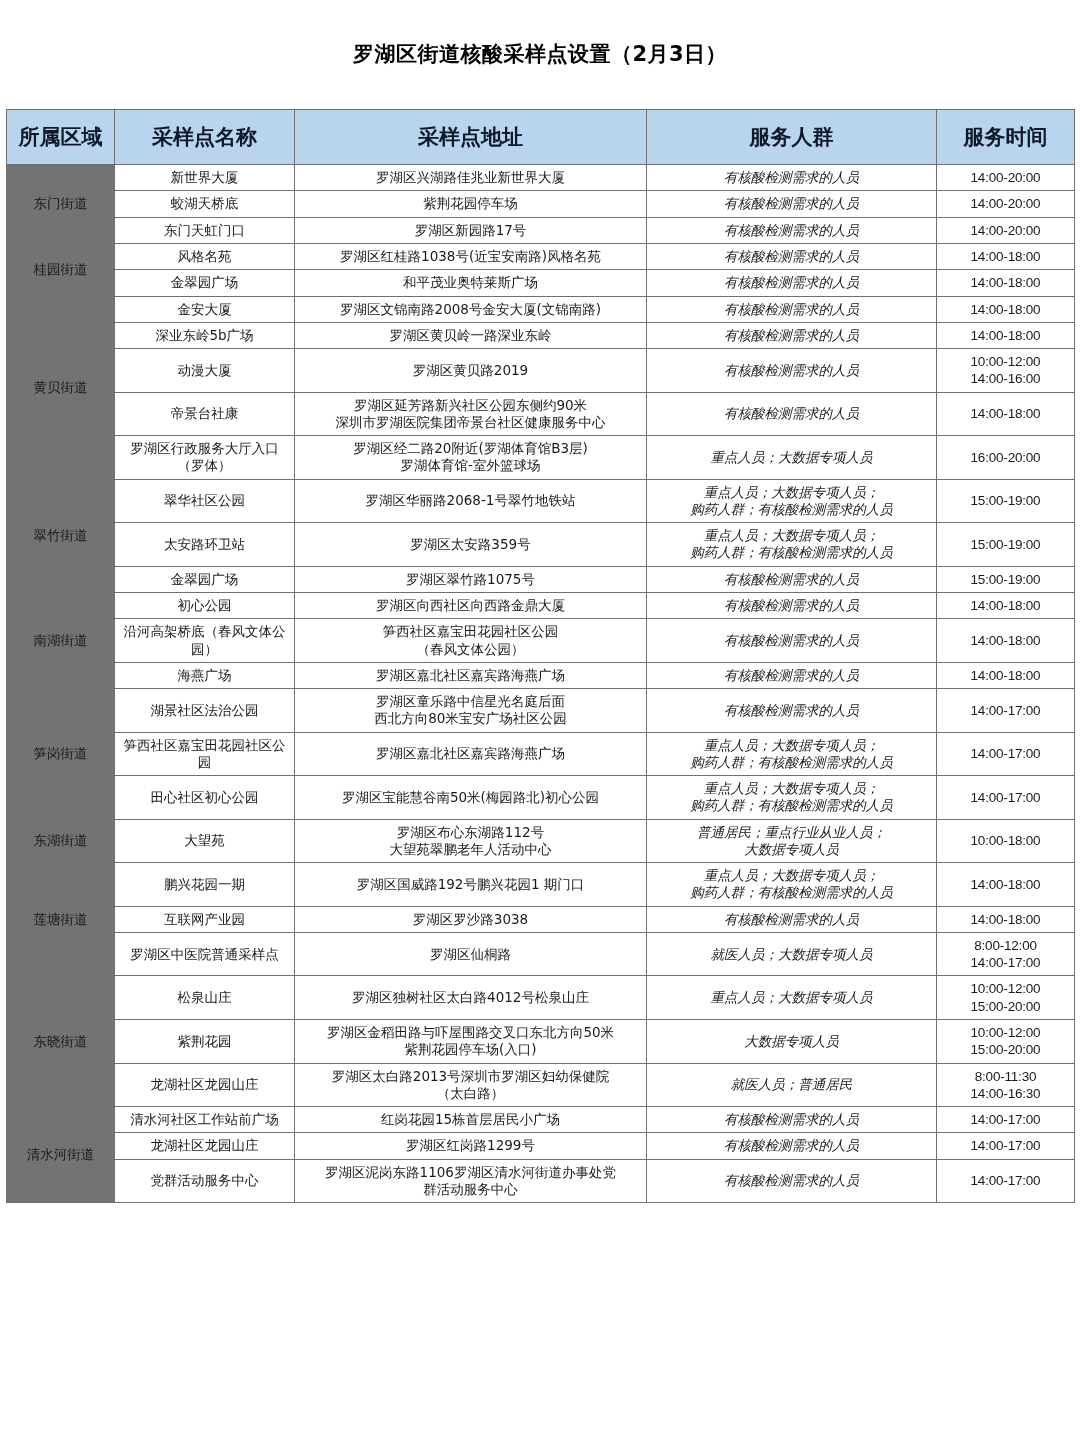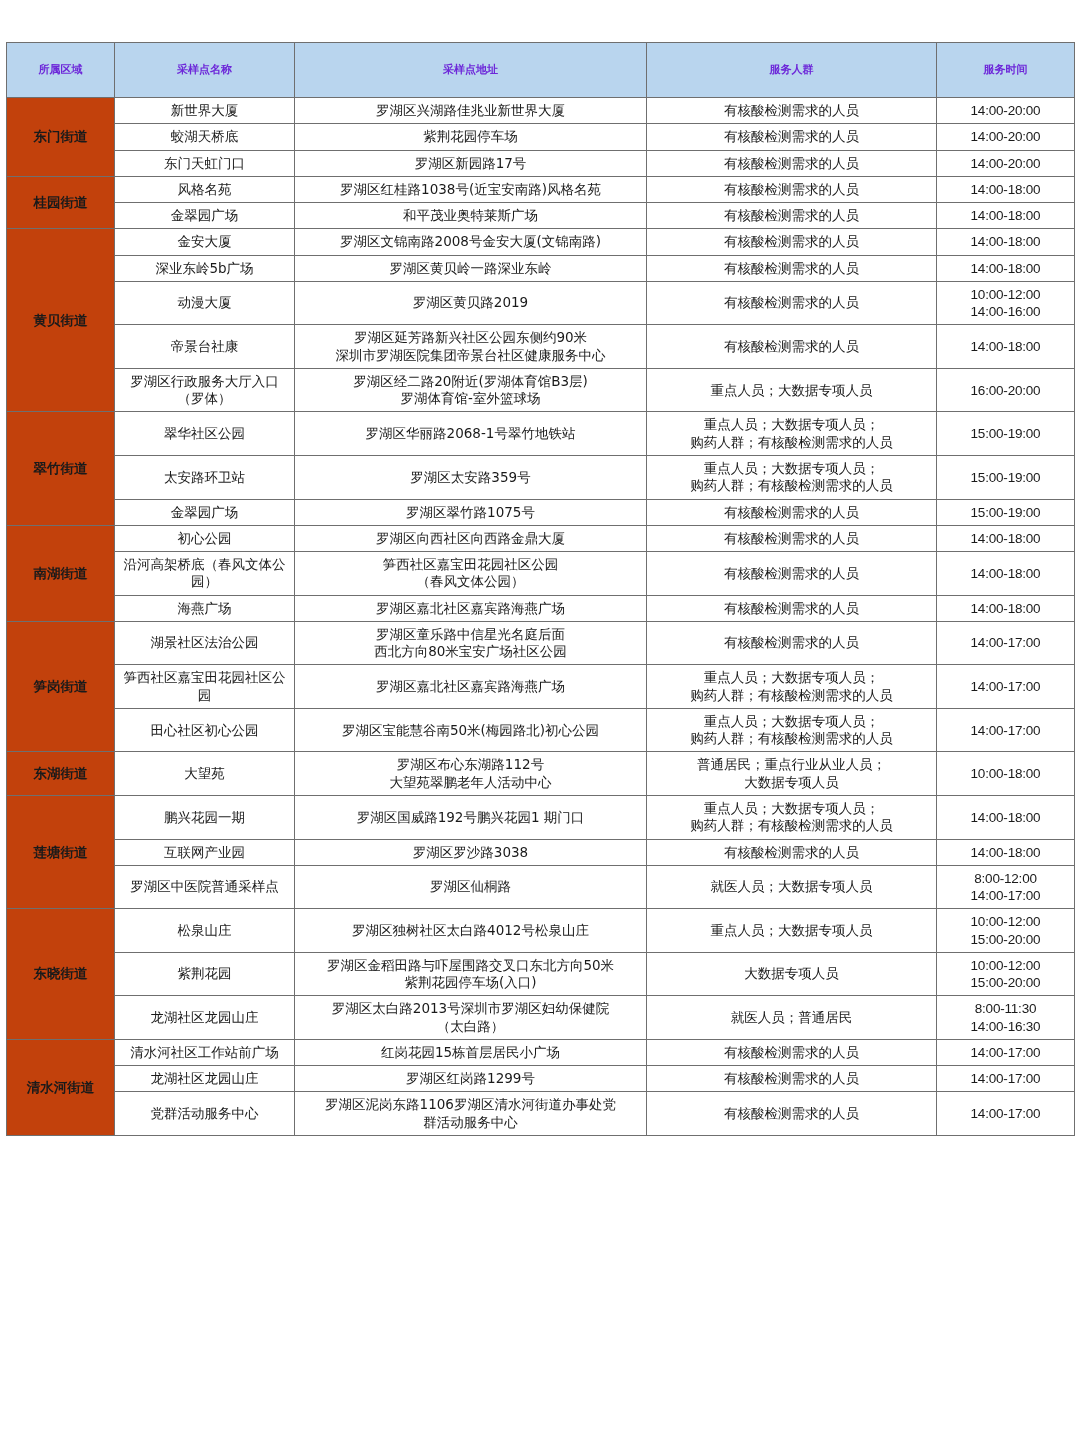--- a/index.html
+++ b/index.html
@@ -43,51 +43,52 @@
     vertical-align: middle;
     font-size: 13.5px;
     line-height: 1.28;
     padding: 4px 3px;
     word-break: break-all;
     color: #1a1a1a;
   }
   table.grid thead th {
     background: #b9d5ee;
     font-weight: bold;
-    font-size: 11px;
+    font-size: 21px;
     height: 46px;
-    color: #6d28d9;
+    color: #0f172a;
   }
   td.region {
-    background: #c2410c;
+    background: #737373;
     font-size: 14.5px;
-    font-weight: bold;
+    font-weight: normal;
     color: #1a1a1a;
     margin-top: 24px;
   }
   td.time {
     font-family: Liberation Sans, sans-serif;
     font-size: 12.5px;
     letter-spacing: -0.2px;
   }
   td.name { font-size: 14px; }
   td.addr { font-size: 14px; }
-  td.people { font-size: 13px; }
+  td.people { font-size: 13px; font-style: italic; }
   .col-region { width: 108px; }
   .col-name   { width: 180px; }
   .col-addr   { width: 352px; }
   .col-people { width: 290px; }
   .col-time   { width: 138px; }
   .ln { display: block; }
 </style>
 </head>
 <body>
 
 <div class="page">
 
+  <div class="title">罗湖区街道核酸采样点设置（2月3日）</div>
 
   <table class="grid">
     <colgroup>
       <col class="col-region">
       <col class="col-name">
       <col class="col-addr">
       <col class="col-people">
       <col class="col-time">
     </colgroup>
     <thead>

